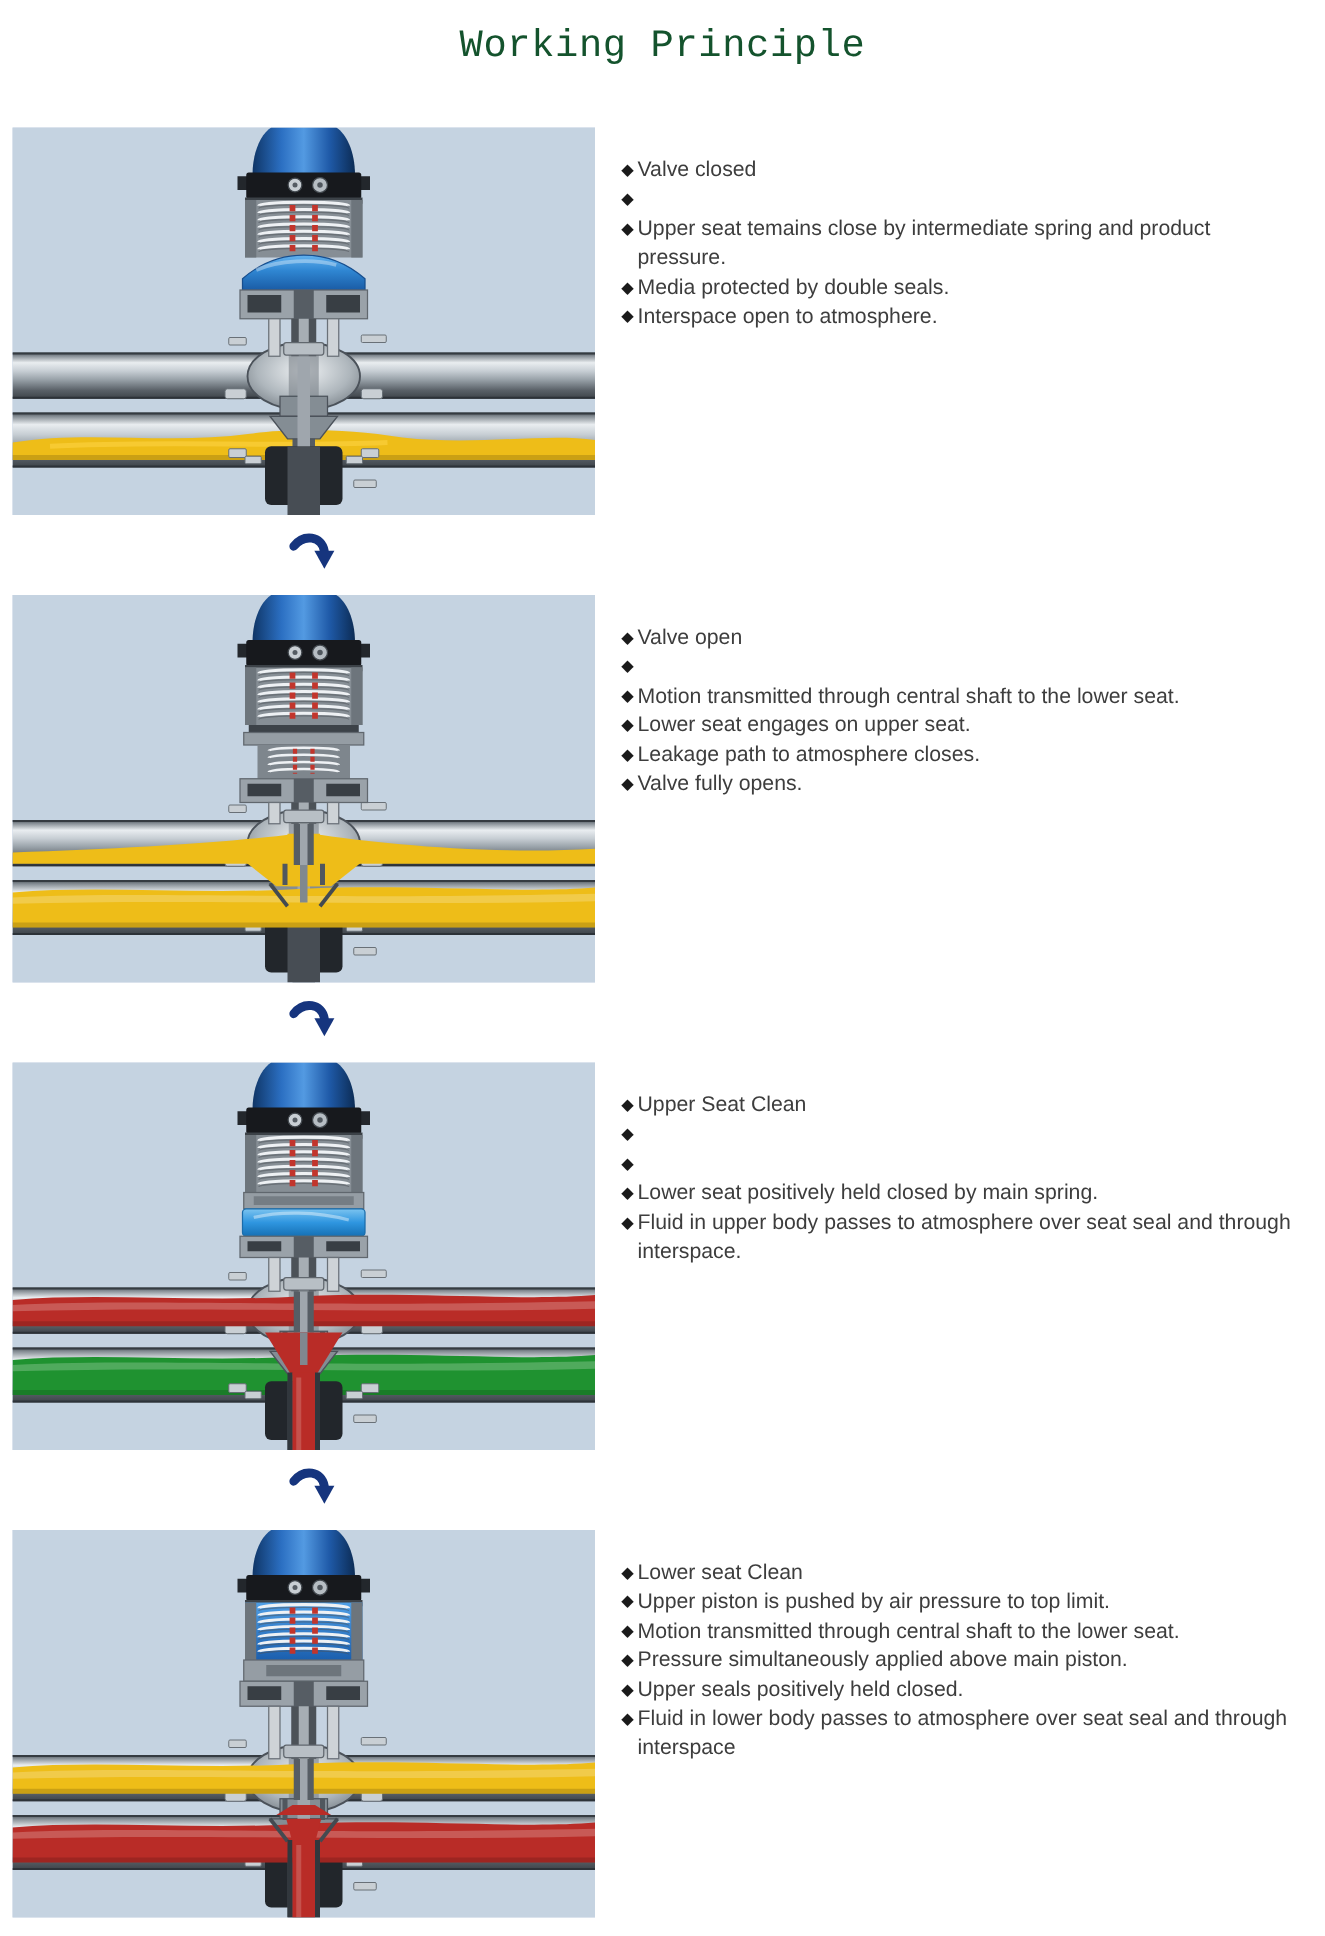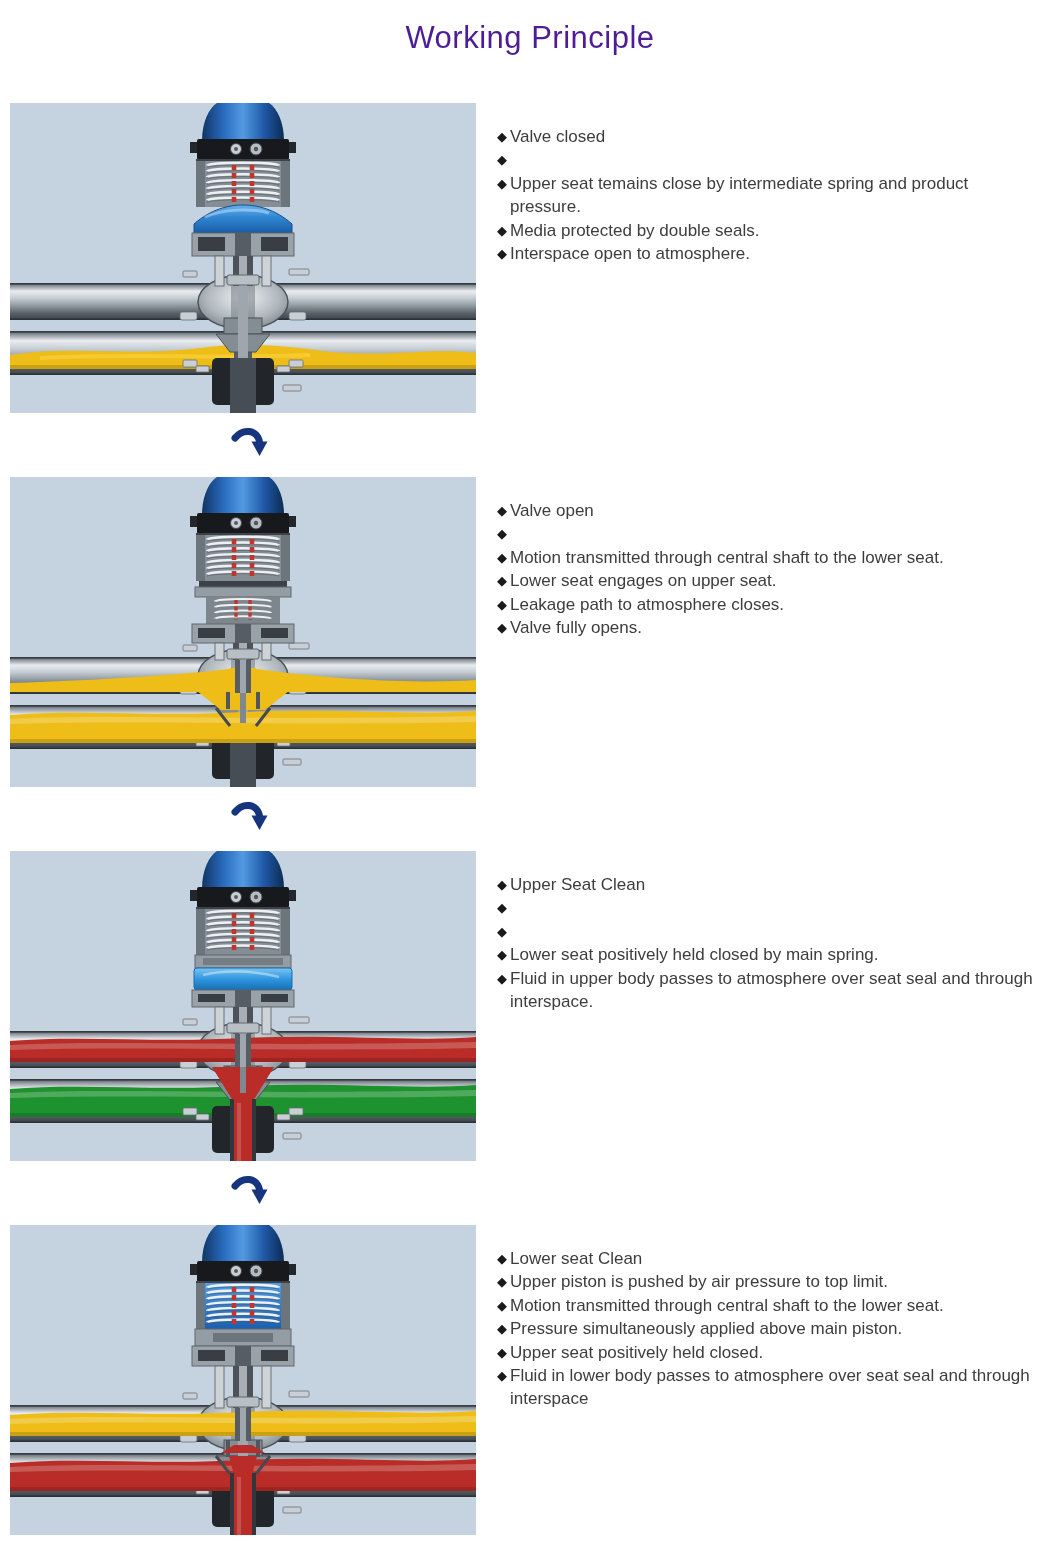--- a/index.html
+++ b/index.html
@@ -1,19 +1,19 @@
 <!DOCTYPE html>
 <html><head>
 <meta charset="utf-8">
 <style>
   html,body{margin:0;padding:0;background:#ffffff;}
   body{width:1060px;height:1549px;font-family:"Liberation Sans",sans-serif;}
   .page{position:relative;width:1060px;height:1549px;overflow:hidden;background:#fff;}
   .page-title{margin:20px 0 0 0;text-align:center;font-size:31px;font-weight:400;
-              color:#4c1d95;letter-spacing:0.5px;}
+              color:#14532d;letter-spacing:0.5px;font-family:Liberation Mono, monospace;}
   #sections{margin-top:47px;}
   .step-row{display:flex;align-items:flex-start;}
   .figure{width:466px;height:310px;margin-left:10px;flex:0 0 auto;background:#c5d3e1;}
   .figure svg{display:block;}
   .notes{margin-left:21px;padding-top:22px;width:540px;}
   .bullet-line{display:flex;align-items:flex-start;color:#3d3d3d;
                font-size:17px;line-height:23.4px;}
   .diamond{flex:0 0 auto;font-size:13px;line-height:23.4px;color:#1a1a1a;margin-right:3px;}
   .bullet-text{min-width:0;}
   .arrow-row{height:64px;display:flex;align-items:center;padding-left:228px;}
@@ -636,21 +636,21 @@
     <span class="bullet-text">Motion transmitted through central shaft to the lower seat.</span>
   </div>
 
   <div class="bullet-line">
     <span class="diamond">◆</span>
     <span class="bullet-text">Pressure simultaneously applied above main piston.</span>
   </div>
 
   <div class="bullet-line">
     <span class="diamond">◆</span>
-    <span class="bullet-text">Upper seat positively held closed.</span>
+    <span class="bullet-text">Upper seals positively held closed.</span>
   </div>
 
   <div class="bullet-line">
     <span class="diamond">◆</span>
     <span class="bullet-text">Fluid in lower body passes to atmosphere over seat seal and through interspace</span>
   </div>
 </div>
   </section>
 </div>
 </div>

